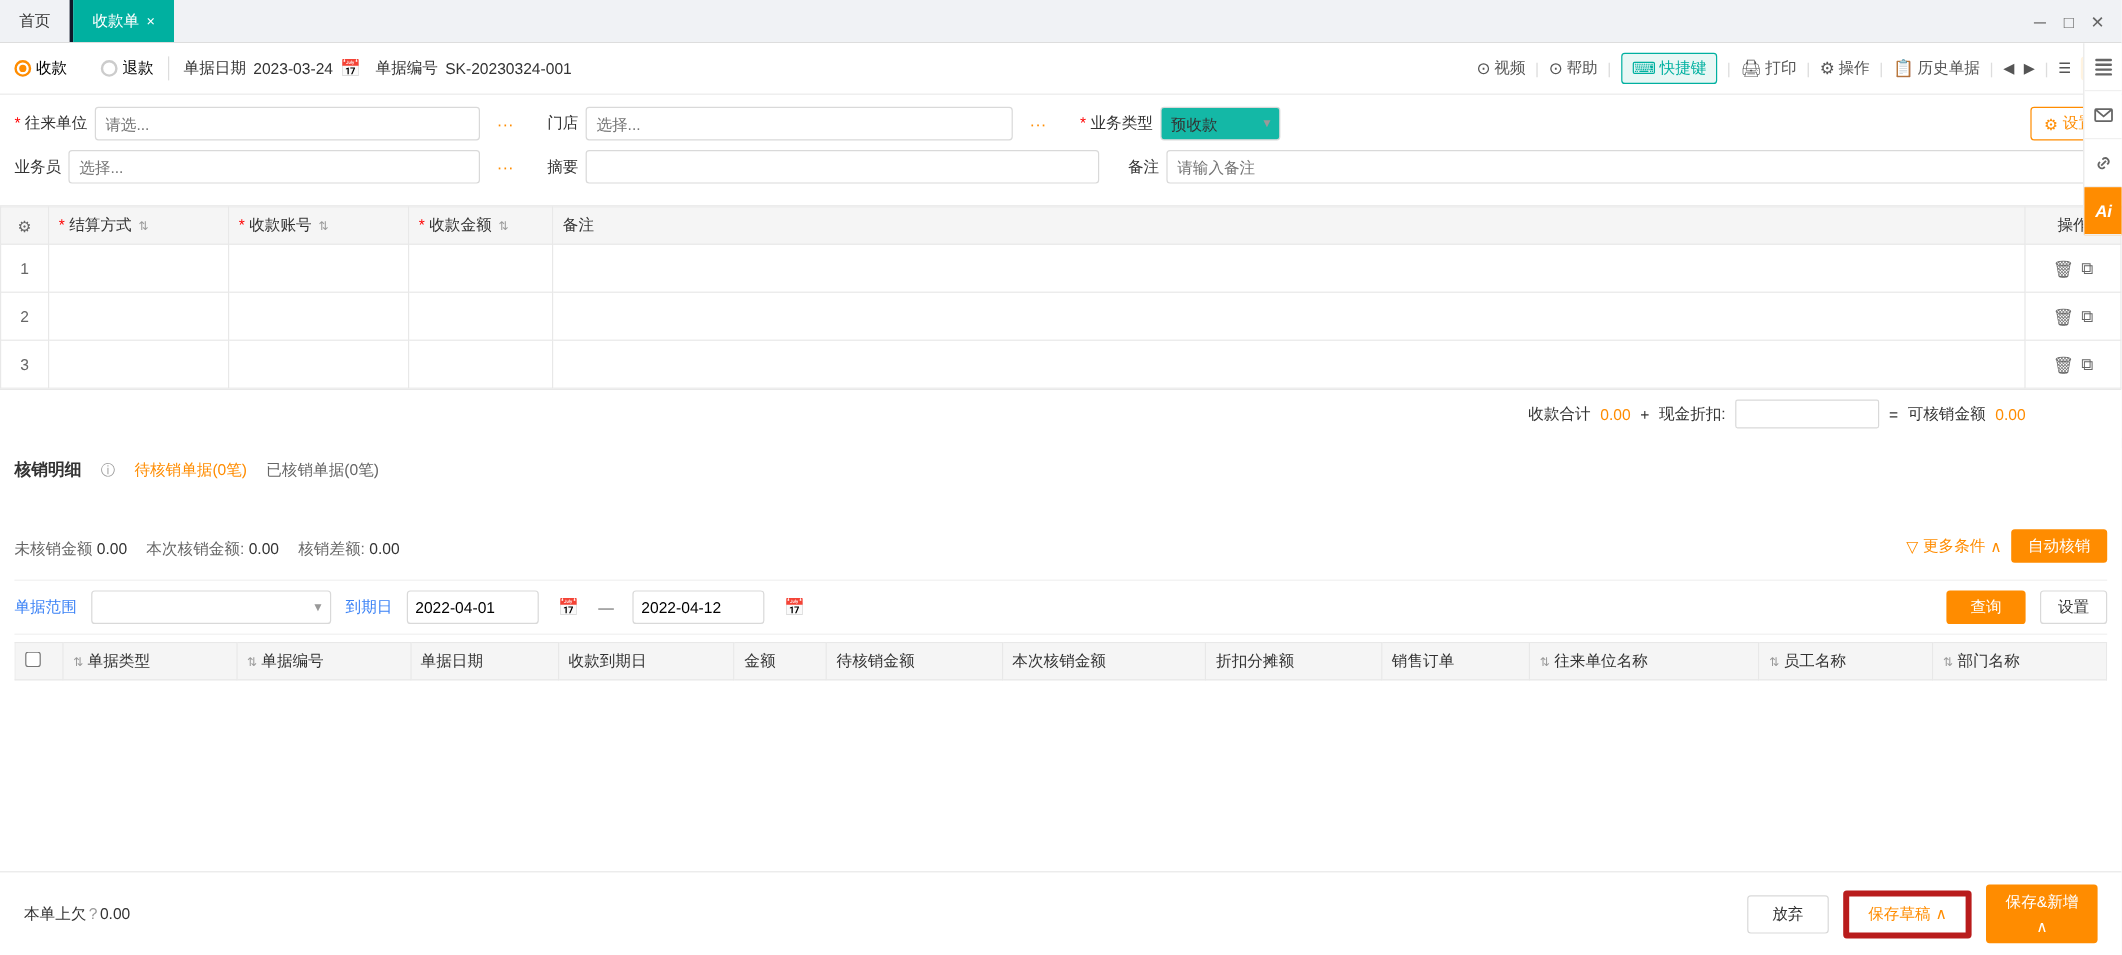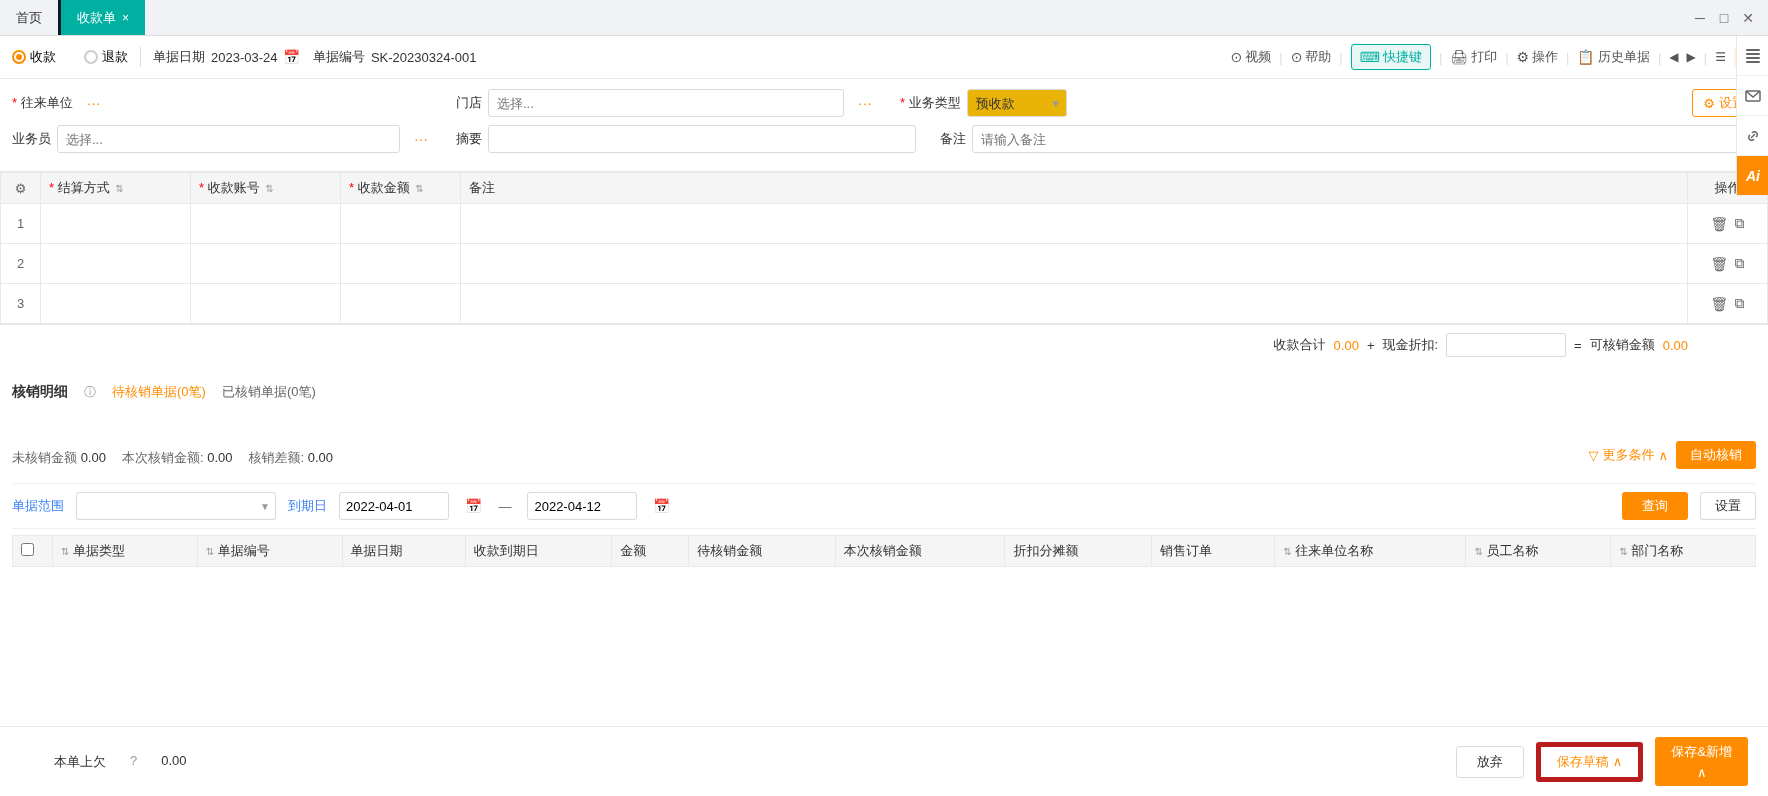--- a/index.html
+++ b/index.html
@@ -96,21 +96,21 @@
       font-size: 13px;
     }
     .more-btn { color: #ff8c00; cursor: pointer; margin-left: 4px; font-size: 14px; padding: 0 4px; }
     .form-select {
       border: 1px solid #d9d9d9;
       border-radius: 3px;
       padding: 4px 24px 4px 8px;
       color: #333;
       height: 28px;
       appearance: none;
-      background: #eab308;
+      background: #14b8a6;
       outline: none;
       min-width: 100px;
       font-size: 13px;
     }
     .select-wrapper { position: relative; display: flex; align-items: center; }
     .select-arrow { position: absolute; right: 6px; color: #999; pointer-events: none; font-size: 10px; }
     .settings-btn {
       border: 1px solid #ff8c00;
       border-radius: 3px;
       padding: 4px 10px;
@@ -258,21 +258,21 @@
 
     
     .bottom-bar {
       display: flex;
       align-items: center;
       padding: 10px 20px;
       border-top: 1px solid #e8e8e8;
       background: #fff;
       gap: 12px;
     }
-    .bottom-info { display: flex; gap: 24px; font-size: 13px; color: #333; margin-left: 34px; }
+    .bottom-info { display: flex; align-items: center; gap: 2px; font-size: 13px; color: #333; }
     .bottom-spacer { flex: 1; }
     .btn-abandon {
       border: 1px solid #d9d9d9;
       background: #fff;
       border-radius: 3px;
       padding: 6px 20px;
       cursor: pointer;
       font-size: 13px;
       color: #333;
     }
@@ -384,20 +384,21 @@
     </div>
 
     <div class="form-area">
       <div class="form-row">
 
         <div class="form-field" style="max-width: 420px;">
           <span class="form-field-label">
             <span class="required-star">*</span>
             <span>往来单位</span>
           </span>
+          <input class="form-input" placeholder="请选..." style="">
           <span class="more-btn">···</span>
         </div>
 
         <div class="form-field" style="max-width: 420px; margin-left: 24px;">
           <span class="form-field-label">门店</span>
           <input class="form-input" placeholder="选择..." style="">
           <span class="more-btn">···</span>
         </div>
 
         <div class="form-field" style="margin-left: 24px; min-width: 280px;">

